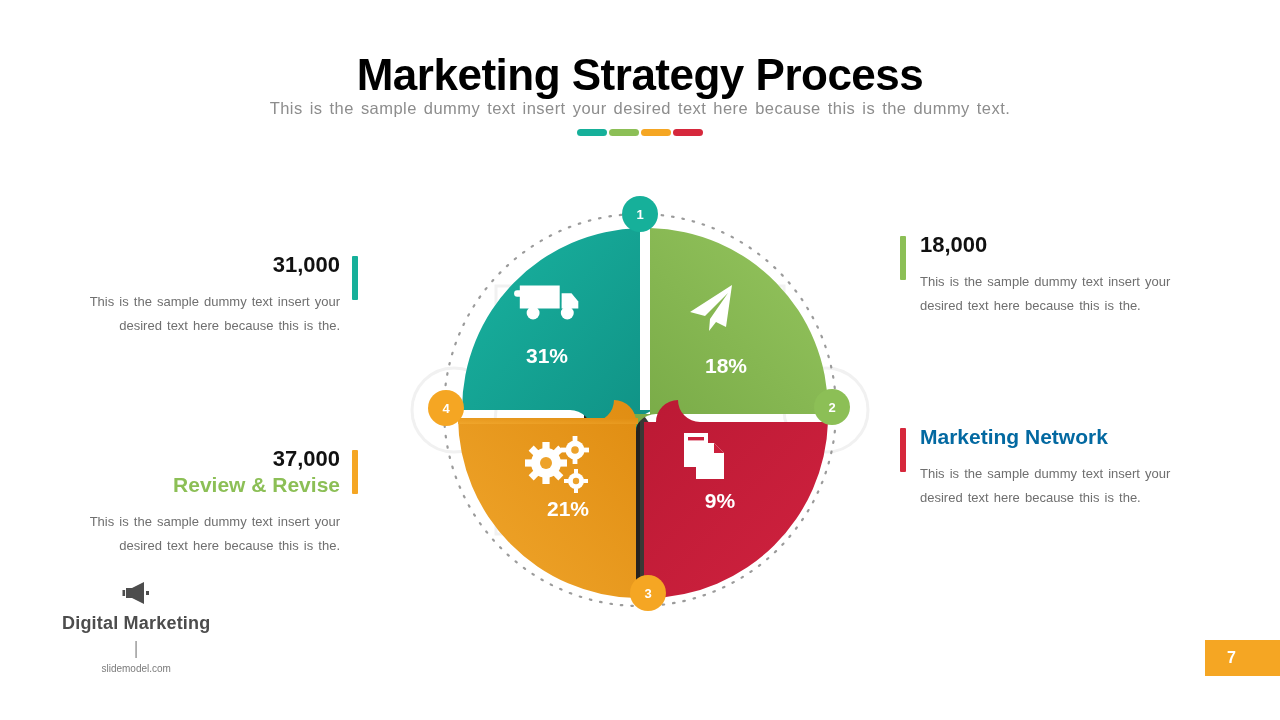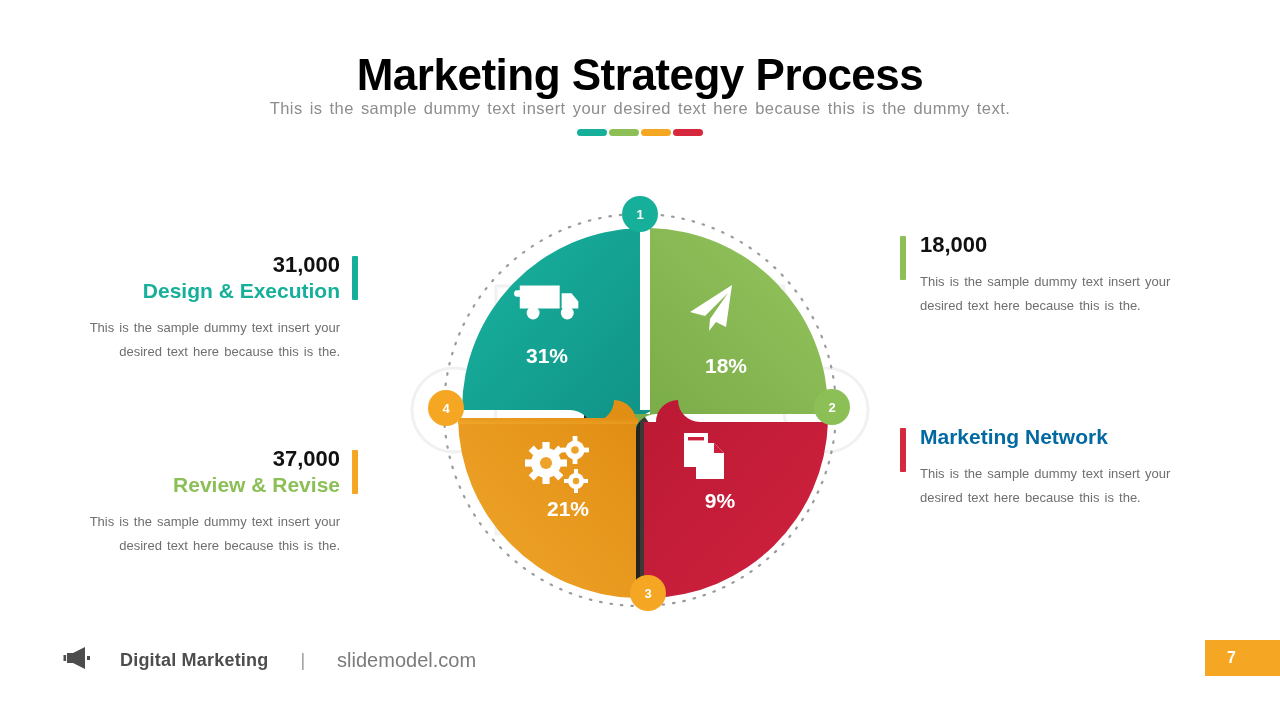--- a/index.html
+++ b/index.html
@@ -47,24 +47,24 @@
 
   
   .graphic { position: absolute; left: 388px; top: 178px; width: 504px; height: 464px; }
   .graphic svg { display: block; width: 100%; height: 100%; }
 
   .pctlabel { font-size: 21px; font-weight: bold; fill: #ffffff; text-anchor: middle; }
   .badgetxt { font-size: 13px; font-weight: bold; fill: #ffffff; text-anchor: middle; }
 
   
   .footer { position: absolute; left: 62px; bottom: 22px; display: flex;
-            align-items: center; gap: 28px; }
+            align-items: center; gap: 4px; flex-direction: column; }
   .footer .brand { font-size: 18px; font-weight: bold; color: #4d4d4d; letter-spacing: .2px;}
   .footer .sep { color: #9b9b9b; font-size: 18px; padding: 0 4px; }
-  .footer .site { font-size: 20px; color: #7b7b7b; }
+  .footer .site { font-size: 10px; color: #7b7b7b; }
 
   .pagetab {
     position: absolute; right: 0; bottom: 20px;
     width: 75px; height: 36px; background: #f5a623;
     display: flex; align-items: center; justify-content: flex-start;
     padding-left: 22px;
     color: #ffffff; font-size: 16px; font-weight: bold;
   }
 </style>
 </head>
@@ -77,21 +77,20 @@
   <div class="divider">
     <span style="background:#16b09a"></span>
     <span style="background:#8cbf56"></span>
     <span style="background:#f5a623"></span>
     <span style="background:#d6283c"></span>
   </div>
 
   <div class="block left" id="blk-1">
     <div class="bar" style="background:#16b09a"></div>
     <div class="num">31,000</div>
-    <div class="hd" style="color:#16b09a">Design &amp; Execution</div>
     <div class="body">This is the sample dummy text insert your desired text here because this is the.</div>
   </div>
 
   <div class="block left" id="blk-3">
     <div class="bar" style="background:#f5a623"></div>
     <div class="num">37,000</div>
     <div class="hd" style="color:#8cbf56">Review &amp; Revise</div>
     <div class="body">This is the sample dummy text insert your desired text here because this is the.</div>
   </div>
 

